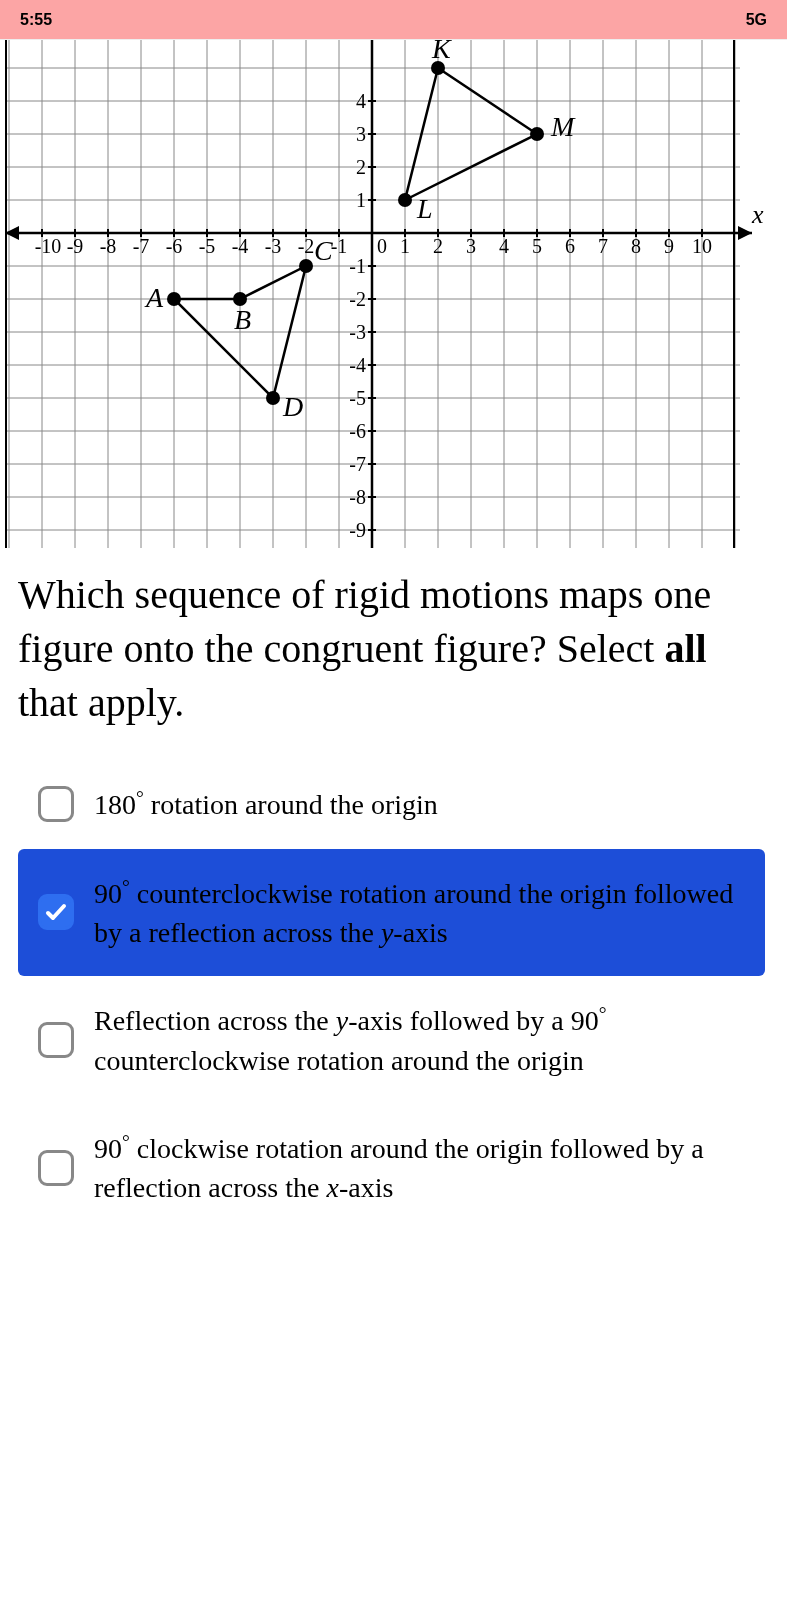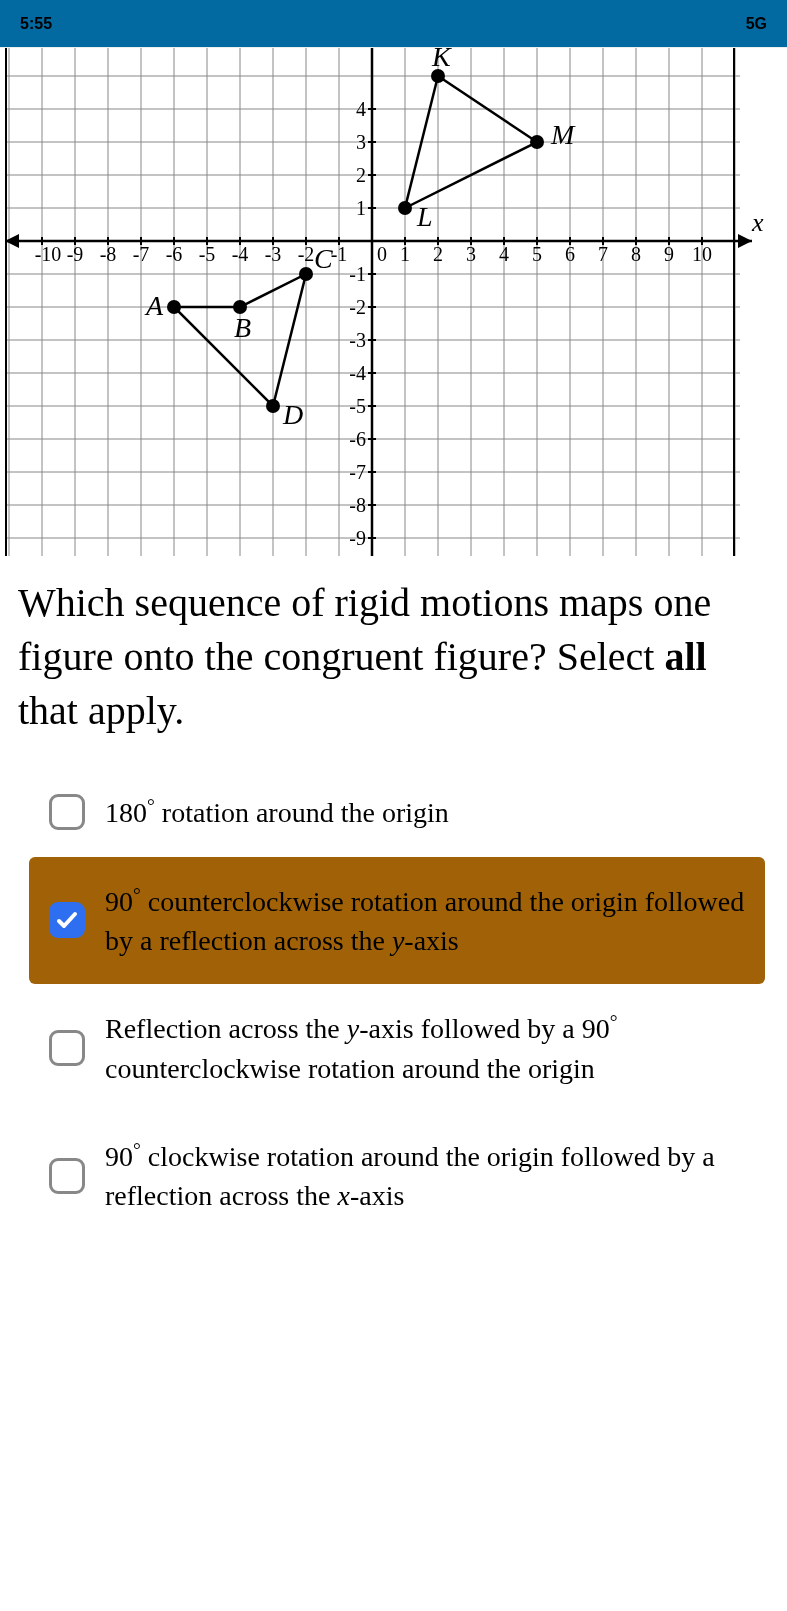--- a/index.html
+++ b/index.html
@@ -3,22 +3,22 @@
 <meta charset="utf-8">
 <style>
   * { box-sizing: border-box; margin: 0; padding: 0; }
   body {
     font-family: Georgia, 'Times New Roman', serif;
     background: #fff;
     width: 787px;
     color: #000;
   }
   .status-bar {
-    height: 48px;
-    background: #0369a1;
+    height: 40px;
+    background: #fca5a5;
     display: flex;
     align-items: center;
     justify-content: space-between;
     padding: 0 20px;
     font-family: -apple-system, Arial, sans-serif;
     font-weight: bold;
     border-bottom: 1px solid #eee;
   }
   .graph-container {
     padding: 0;
@@ -30,33 +30,32 @@
   .graph-container svg {
     display: block;
   }
   .question {
     padding: 20px 18px 30px 18px;
     font-size: 40px;
     line-height: 1.35;
   }
   .options {
     padding: 0 22px 40px 18px;
-    margin-left: 11px;
   }
   .option {
     display: flex;
     align-items: center;
     gap: 20px;
     padding: 24px 20px;
     font-size: 28px;
     line-height: 1.4;
     border-radius: 6px;
   }
   .option.selected {
-    background: #a16207;
+    background: #1d4ed8;
   }
   .checkbox {
     width: 36px;
     height: 36px;
     border: 3px solid #888;
     border-radius: 9px;
     flex-shrink: 0;
     display: flex;
     align-items: center;
     justify-content: center;

